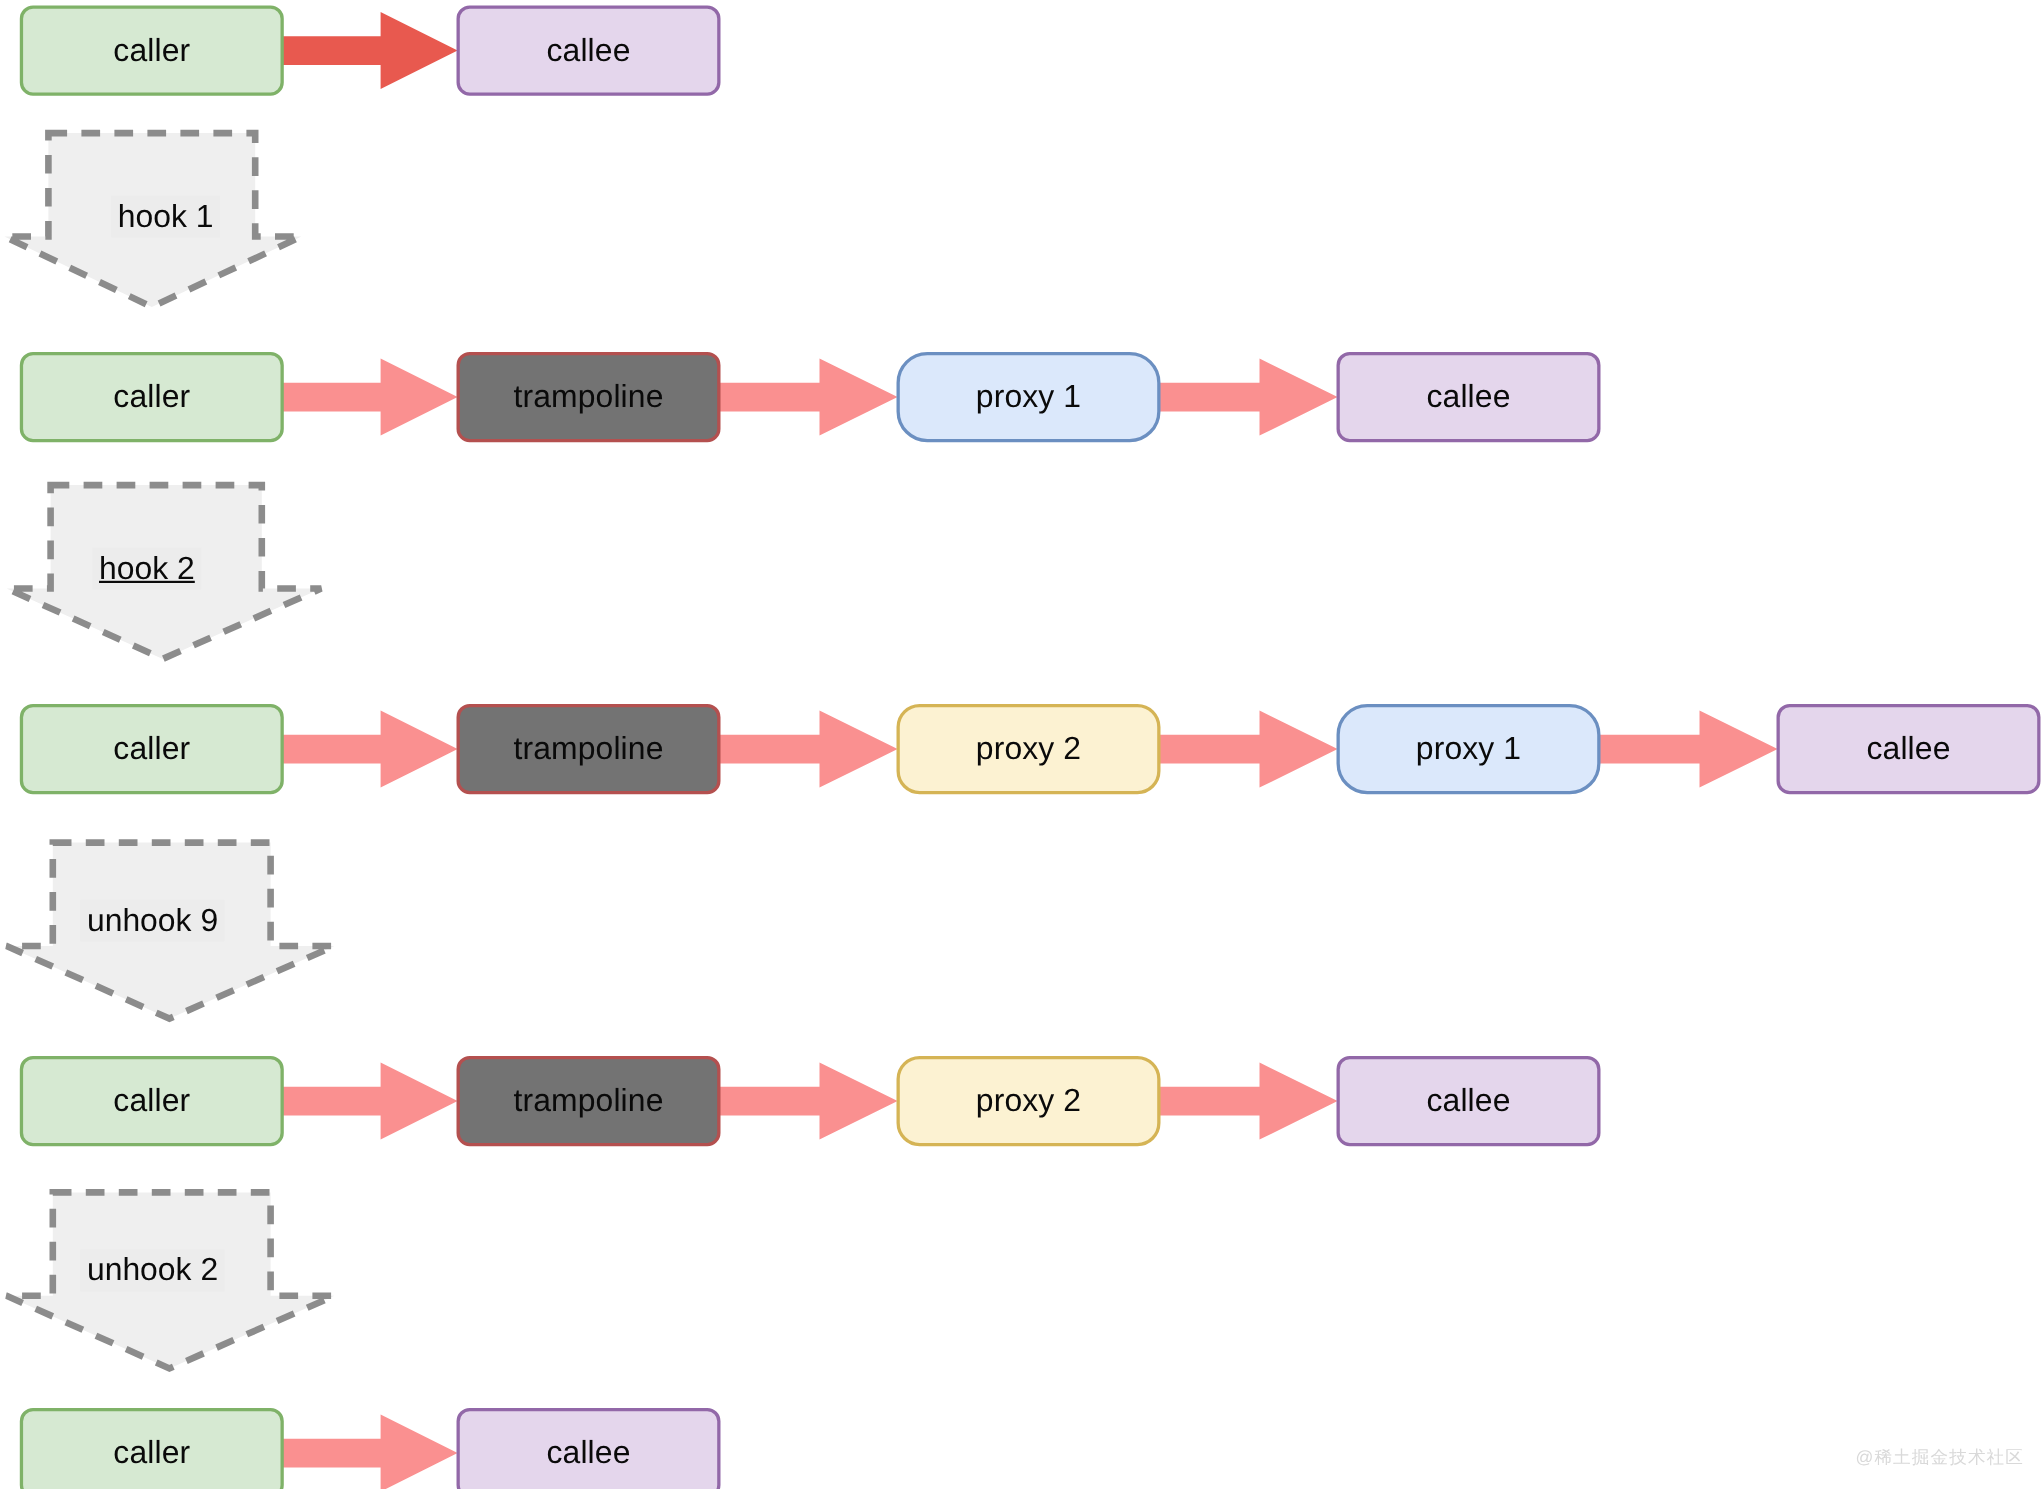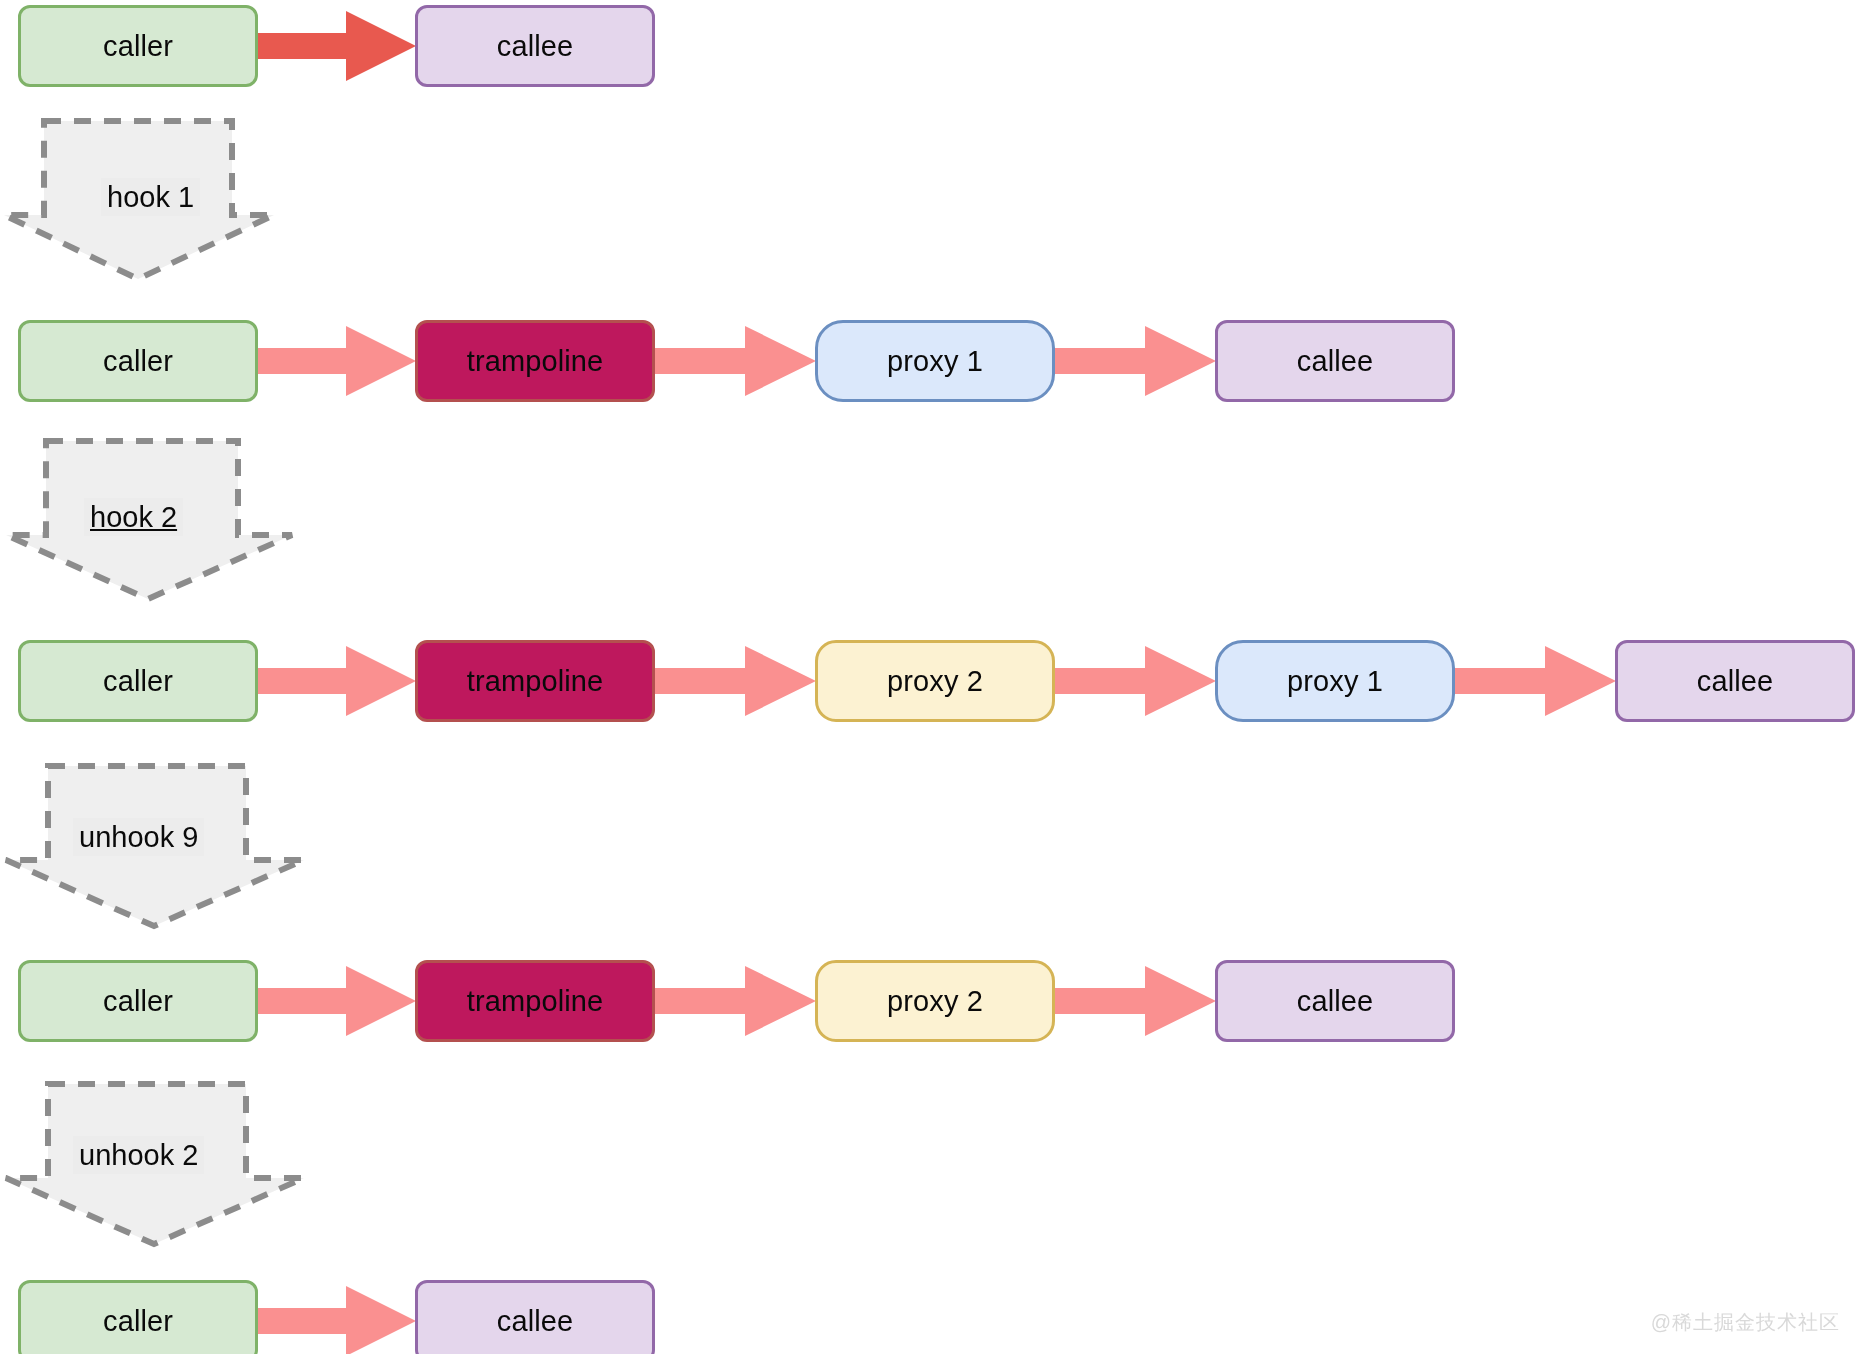--- a/index.html
+++ b/index.html
@@ -31,21 +31,21 @@
     display: flex;
     align-items: center;
     justify-content: center;
     font-size: 29px;
     color: #0a0a0a;
     letter-spacing: .1px;
     z-index: 3;
   }
   .node.green  { background: #d6e9d2; border-color: #7fb268; }
   .node.purple { background: #e4d6ec; border-color: #9268a8; }
-  .node.pink   { background: #be185d; border-color: #b4504f; }
+  .node.pink   { background: #737373; border-color: #b4504f; }
   .node.blue   { background: #dbe8fb; border-color: #6b8fc1; border-radius: 28px; }
   .node.yellow { background: #fcf2d2; border-color: #d5b455; border-radius: 21px; }
 
   
   .harrow {
     position: absolute;
     height: 82px;
     z-index: 2;
   }
   .harrow svg { display: block; width: 100%; height: 100%; }
@@ -65,21 +65,21 @@
     padding: 3px 6px;
     white-space: nowrap;
     line-height: 1.12;
   }
 
   
   .watermark {
     position: absolute;
     right: 18px;
     bottom: 18px;
-    font-size: 20px;
+    font-size: 16px;
     color: #d9d9d9;
     letter-spacing: 1px;
     white-space: nowrap;
     z-index: 5;
     margin-top: 16px;
   }
 </style>
 </head>
 <body>
 

